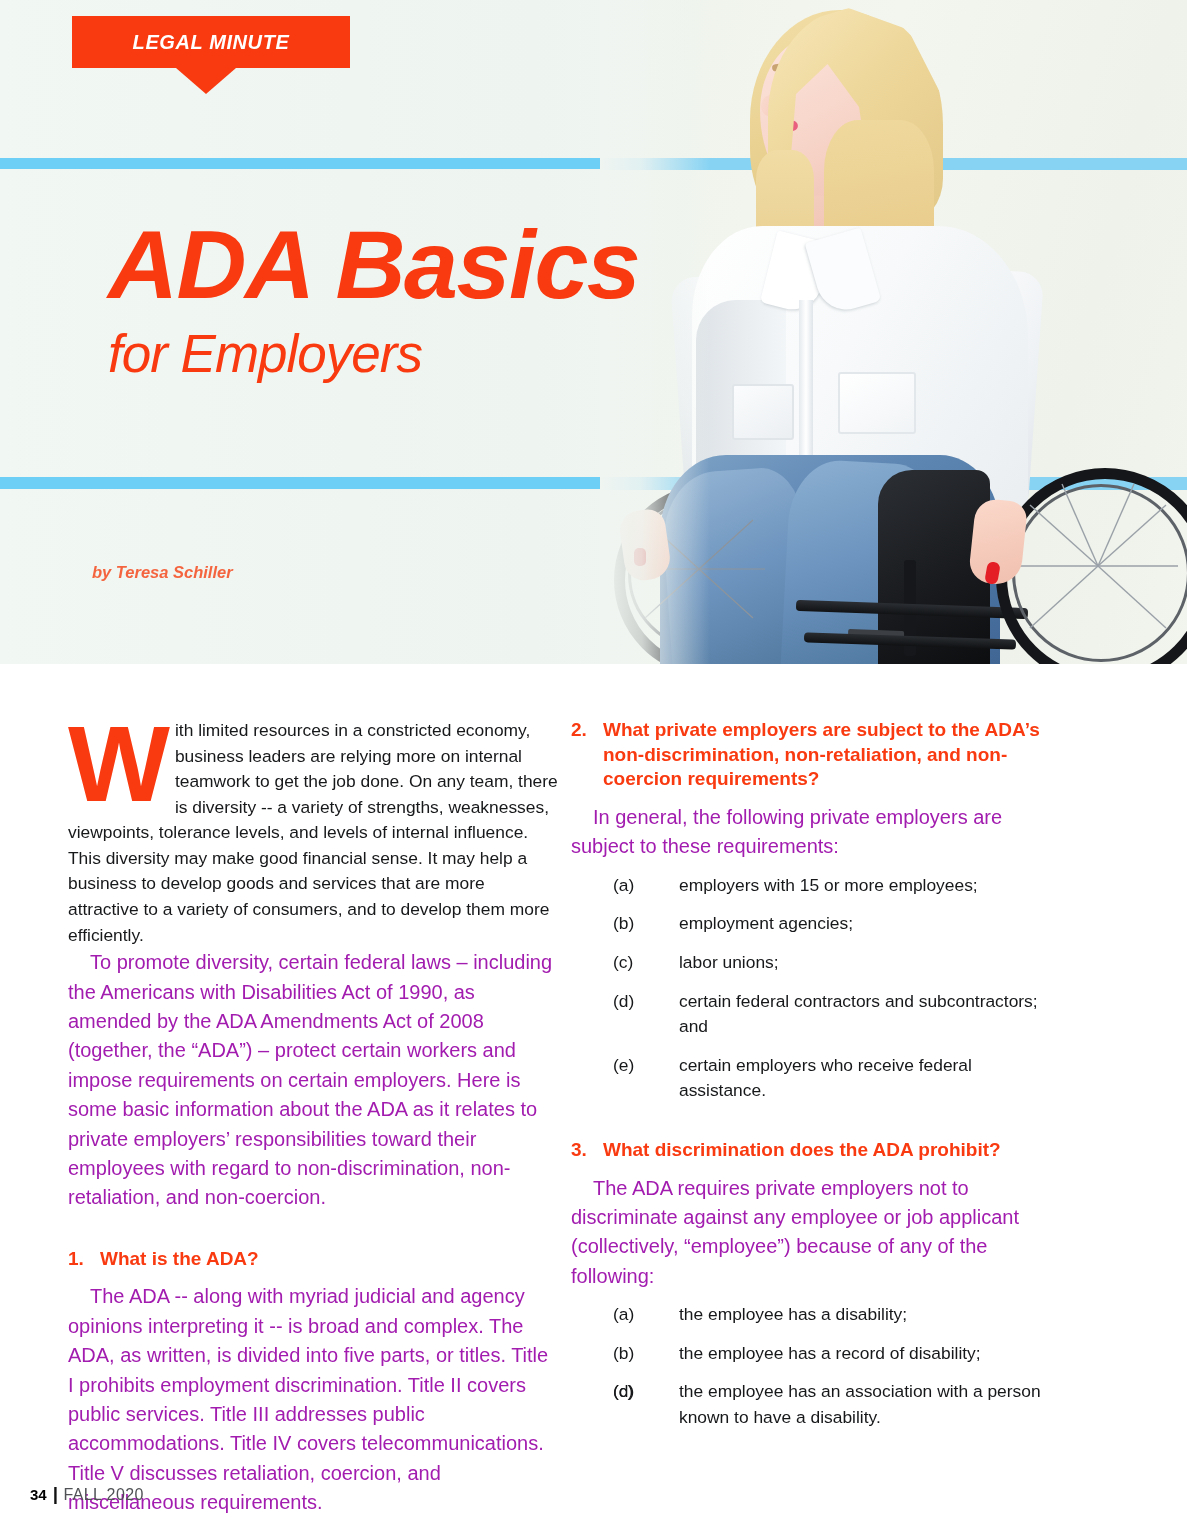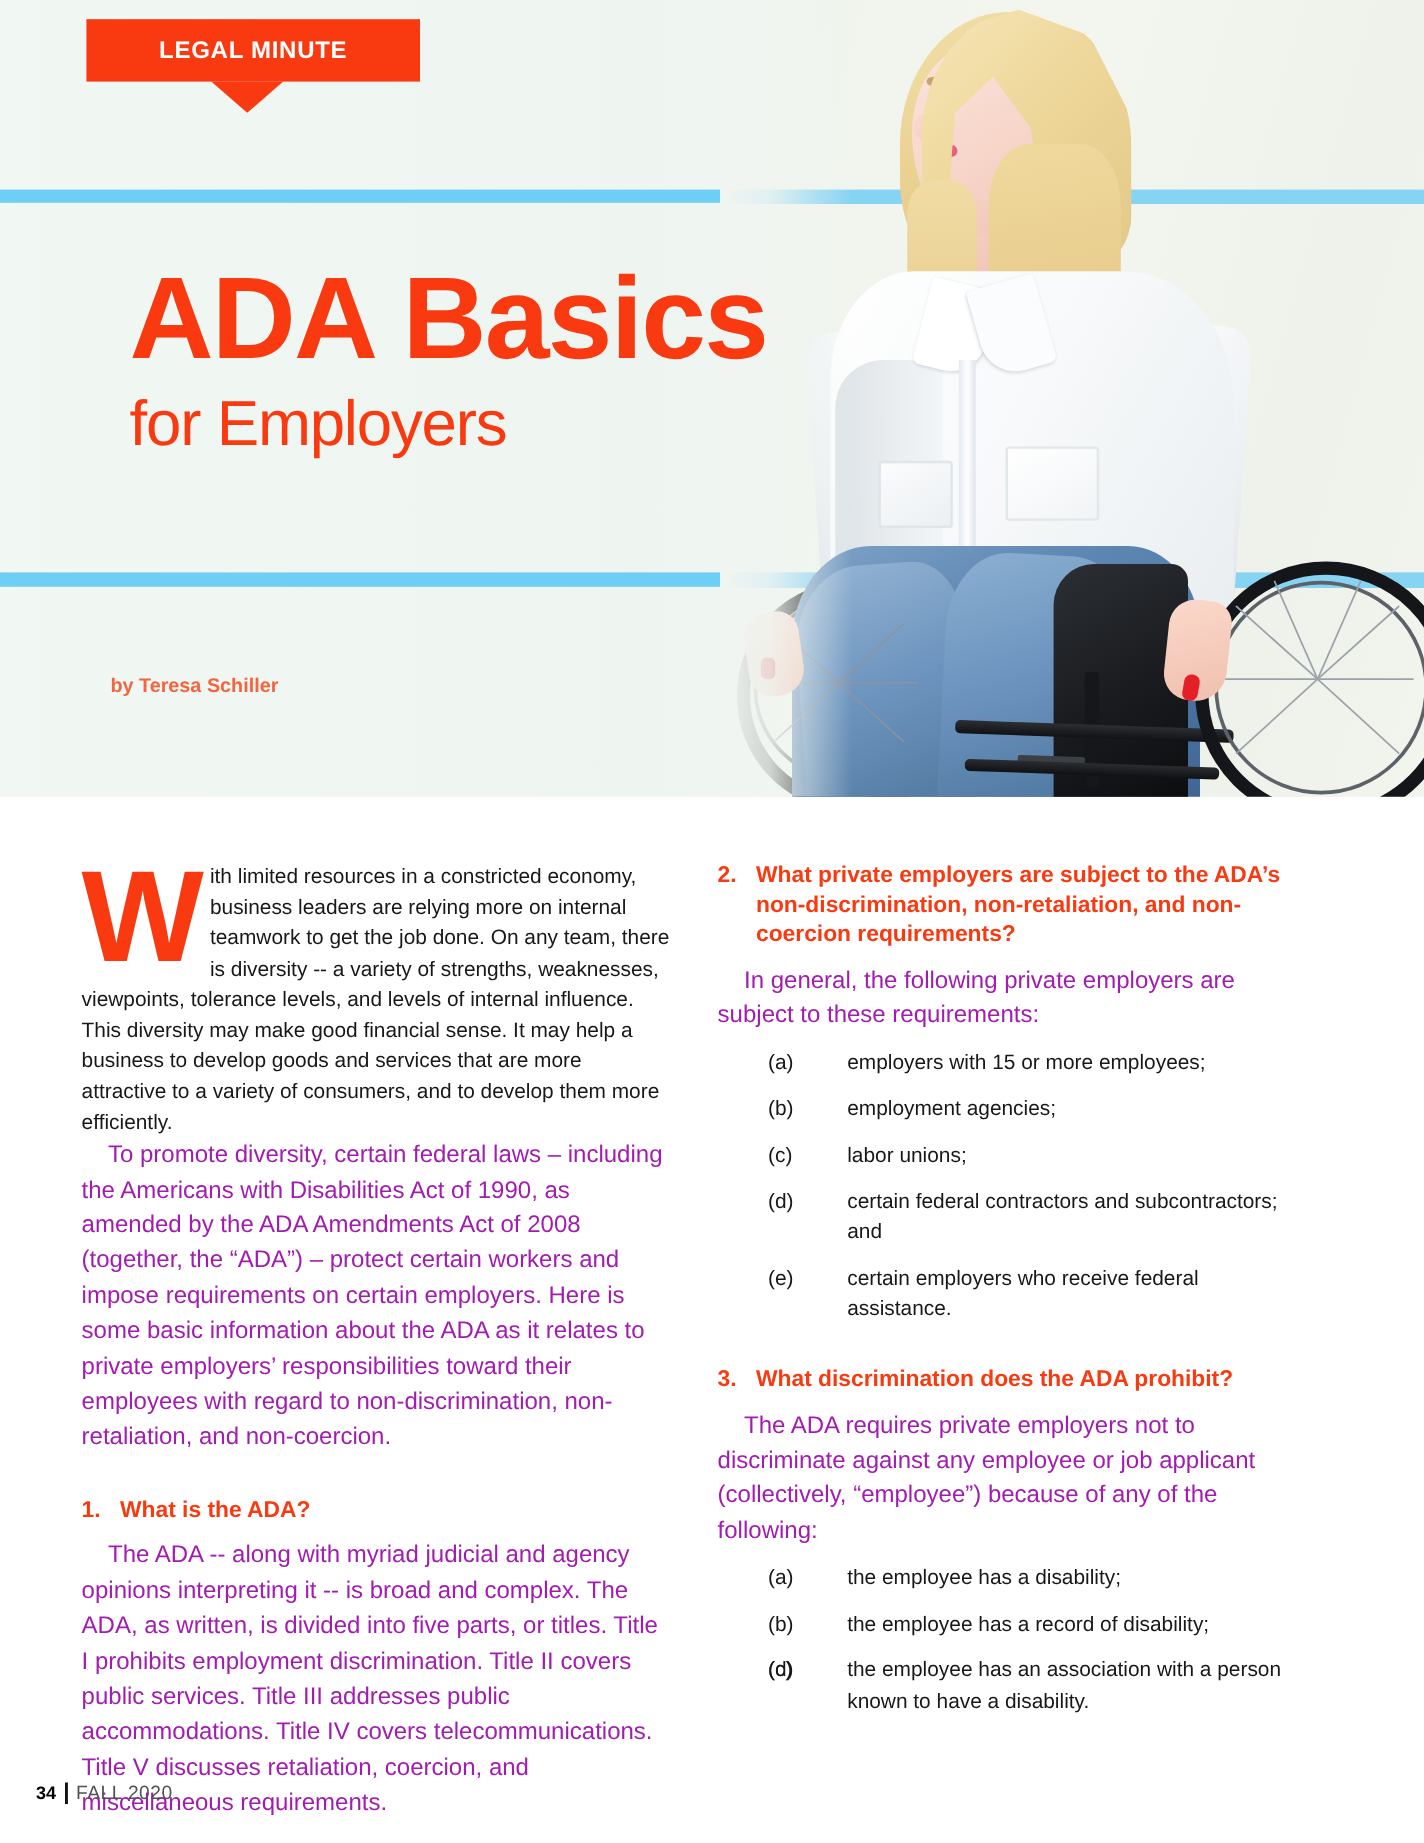--- a/index.html
+++ b/index.html
@@ -16,20 +16,21 @@
   }
 
   
   .hero {
     position: absolute;
     left: 0; top: 0;
     width: 1187px;
     height: 664px;
     background: linear-gradient(160deg, #f2f8f4 0%, #eef5f2 35%, #f4f7f3 70%, #f0f4ef 100%);
     overflow: hidden;
+    font-style: italic;
   }
   .hero-bg-tint {
     position: absolute;
     left: 0; top: 0; right: 0; bottom: 0;
     background: linear-gradient(90deg, #f1f7f3 0%, #eef5f1 45%, #f6f8f4 100%);
   }
 
   
   .blue-stripe {
     position: absolute;
@@ -334,21 +335,21 @@
     left: 0;
     top: 718px;
     width: 1187px;
   }
   .col {
     position: absolute;
     top: 0;
     width: 490px;
   }
   .col.left  { left: 68px; }
-  .col.right { left: 598px; }
+  .col.right { left: 571px; }
 
   p.body {
     margin: 0 0 0 0;
     font-size: 20px;
     line-height: 1.47;
     color: #a21caf;
     text-indent: 22px;
     font-family: "Liberation Sans", sans-serif;
   }
   p.body + p.body { margin-top: 19px; }

